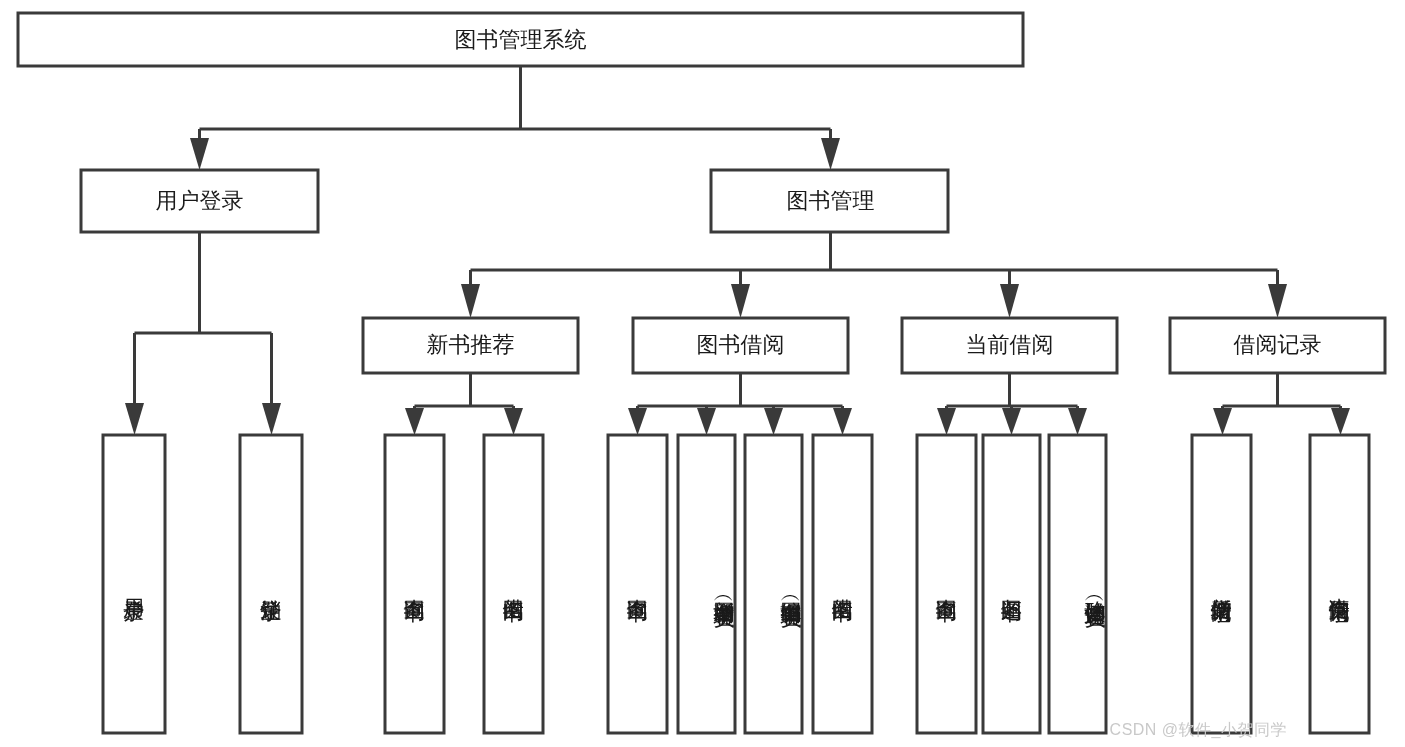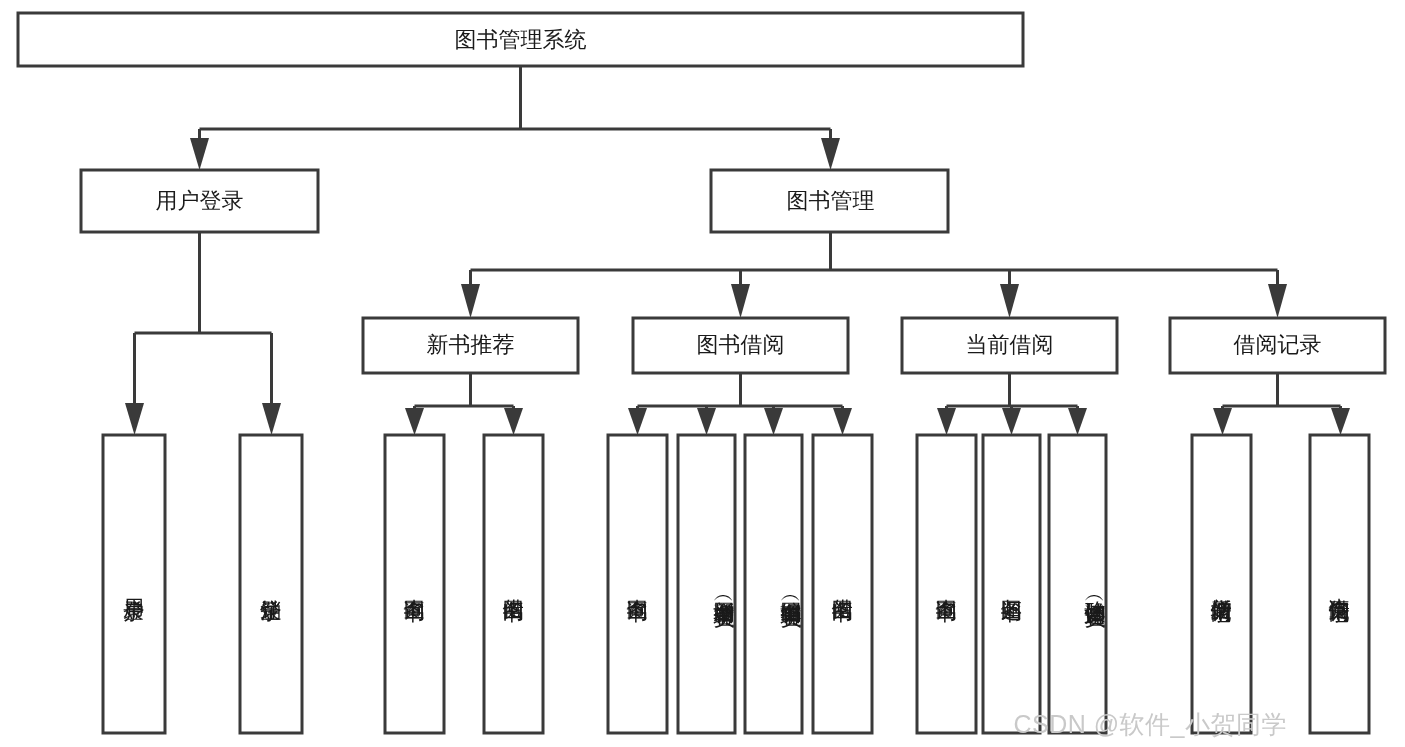--- a/index.html
+++ b/index.html
@@ -66,21 +66,21 @@
     pointer-events: none;
   }
   .vlabel.centered {
     align-items: center;
   }
   .watermark {
     position: absolute;
     right: 8px;
     bottom: 6px;
     font-family: "Liberation Sans", "DejaVu Sans", sans-serif;
-    font-size: 25px;
+    font-size: 16px;
     color: #c9c9c9;
     letter-spacing: 0.5px;
     white-space: nowrap;
   }
 </style>
 </head>
 <body>
 
 <div id="diagram-root">
 

